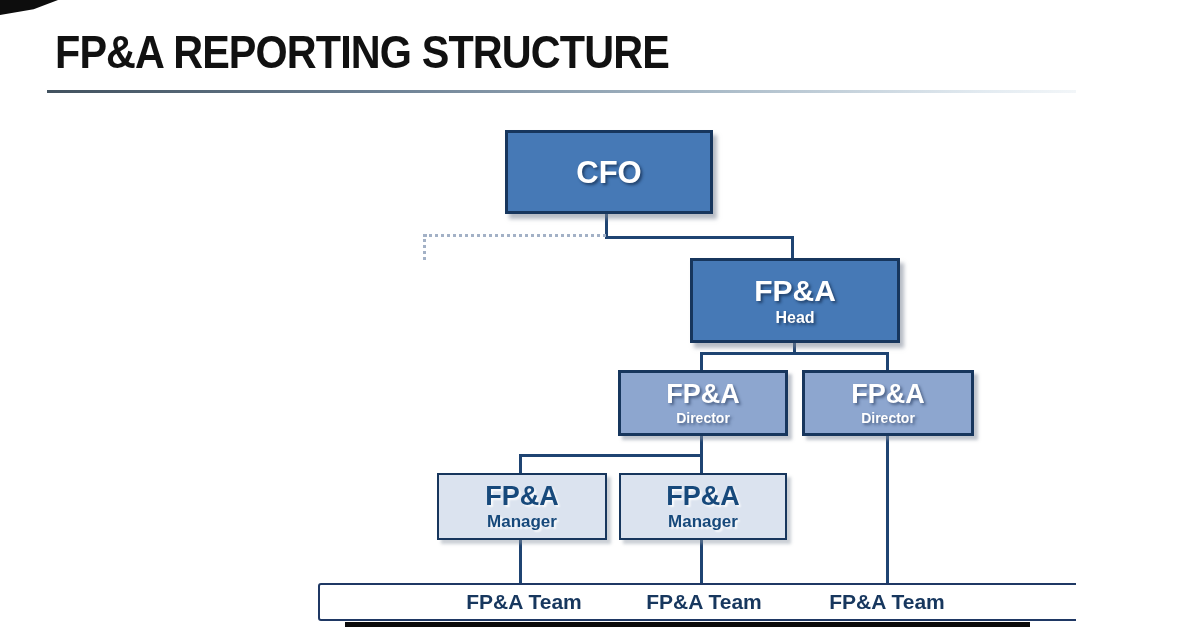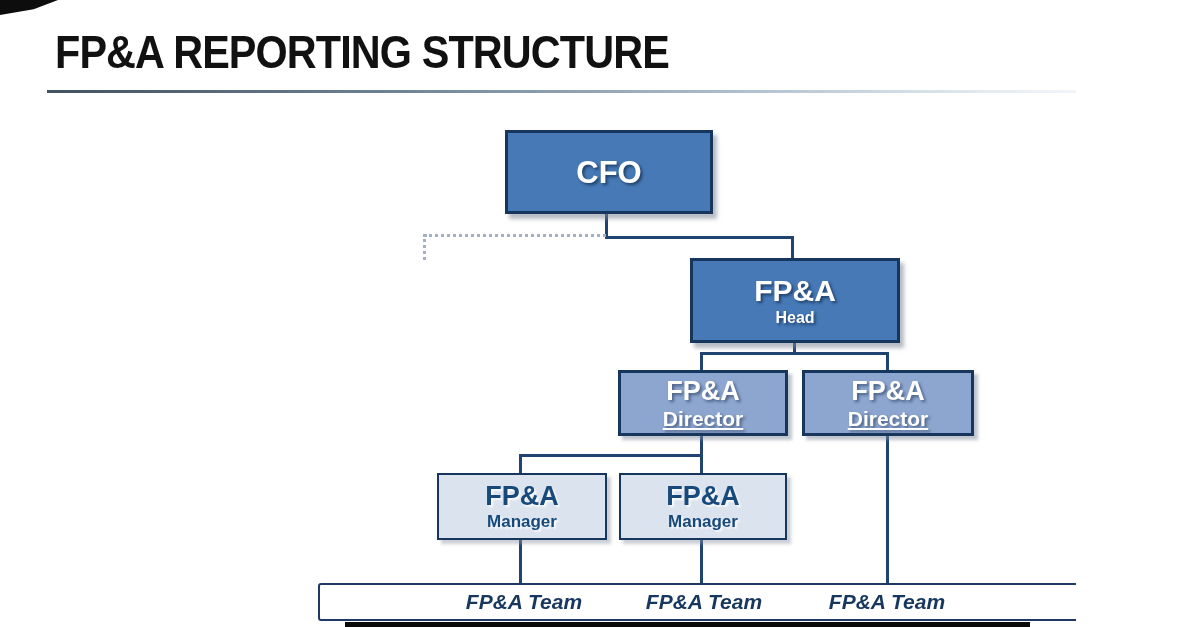--- a/index.html
+++ b/index.html
@@ -51,21 +51,21 @@
     box-shadow:4px 4px 4px rgba(175,184,198,.55);
     text-shadow:2px 2px 2px rgba(150,162,182,.6);
   }
   .cfo-box{left:505px;top:130px;width:208px;height:84px;font-size:31px;font-weight:bold;}
   .controller-box{left:320px;top:258px;width:210px;height:78px;font-size:29px;font-weight:bold;}
   .head-box{left:690px;top:258px;width:210px;height:85px;font-weight:bold;}
   .head-box .l1{font-size:30px;margin-bottom:4px;}
   .head-box .l2{font-size:16px;}
   .dir-box{font-weight:bold;}
   .dir-box .l1{font-size:27px;margin-bottom:3px;}
-  .dir-box .l2{font-size:21px;text-decoration:underline;}
+  .dir-box .l2{font-size:14px;}
   .dir-left{left:618px;top:370px;width:170px;height:66px;}
   .dir-right{left:802px;top:370px;width:172px;height:66px;}
   .mgr-box .l1{font-size:27px;margin-bottom:3px;}
   .mgr-box .l2{font-size:17px;text-align:center;}
   .mgr-left{left:437px;top:473px;width:170px;height:67px;}
   .mgr-right{left:619px;top:473px;width:168px;height:67px;}
   
   .line{position:absolute;background:#1f4472;}
   .dotline{position:absolute;background:transparent;}
   .c-cfo-down{left:605px;top:212px;width:3px;height:27px;}
@@ -79,21 +79,21 @@
   .c-dirr-up{left:886px;top:352px;width:3px;height:20px;}
   .c-dirl-down{left:700px;top:434px;width:3px;height:41px;}
   .c-mgr-h{left:519px;top:454px;width:184px;height:3px;}
   .c-mgrl-up{left:519px;top:454px;width:3px;height:21px;}
   .c-dirr-down{left:886px;top:434px;width:3px;height:151px;}
   .c-mgrl-down{left:519px;top:538px;width:3px;height:47px;}
   .c-mgrr-down{left:700px;top:538px;width:3px;height:47px;}
   
   .team-bar{
     position:absolute;left:318px;top:583px;width:777px;height:38px;
-    background:#ffffff;border:2px solid #1f3864;border-radius:3px;box-sizing:border-box;font-style:italic;
+    background:#ffffff;border:2px solid #1f3864;border-radius:3px;box-sizing:border-box;
   }
   .team-label{
     position:absolute;top:0;height:34px;display:flex;align-items:center;
     transform:translateX(-50%);font-weight:bold;font-size:21px;color:#17375e;
     white-space:nowrap;
   }
   .team-1{left:204px;} .team-2{left:384px;} .team-3{left:567px;}
   .bottom-shadow{position:absolute;left:345px;top:622px;width:685px;height:5px;background:#0a0a0a;}
 </style>
 </head>

